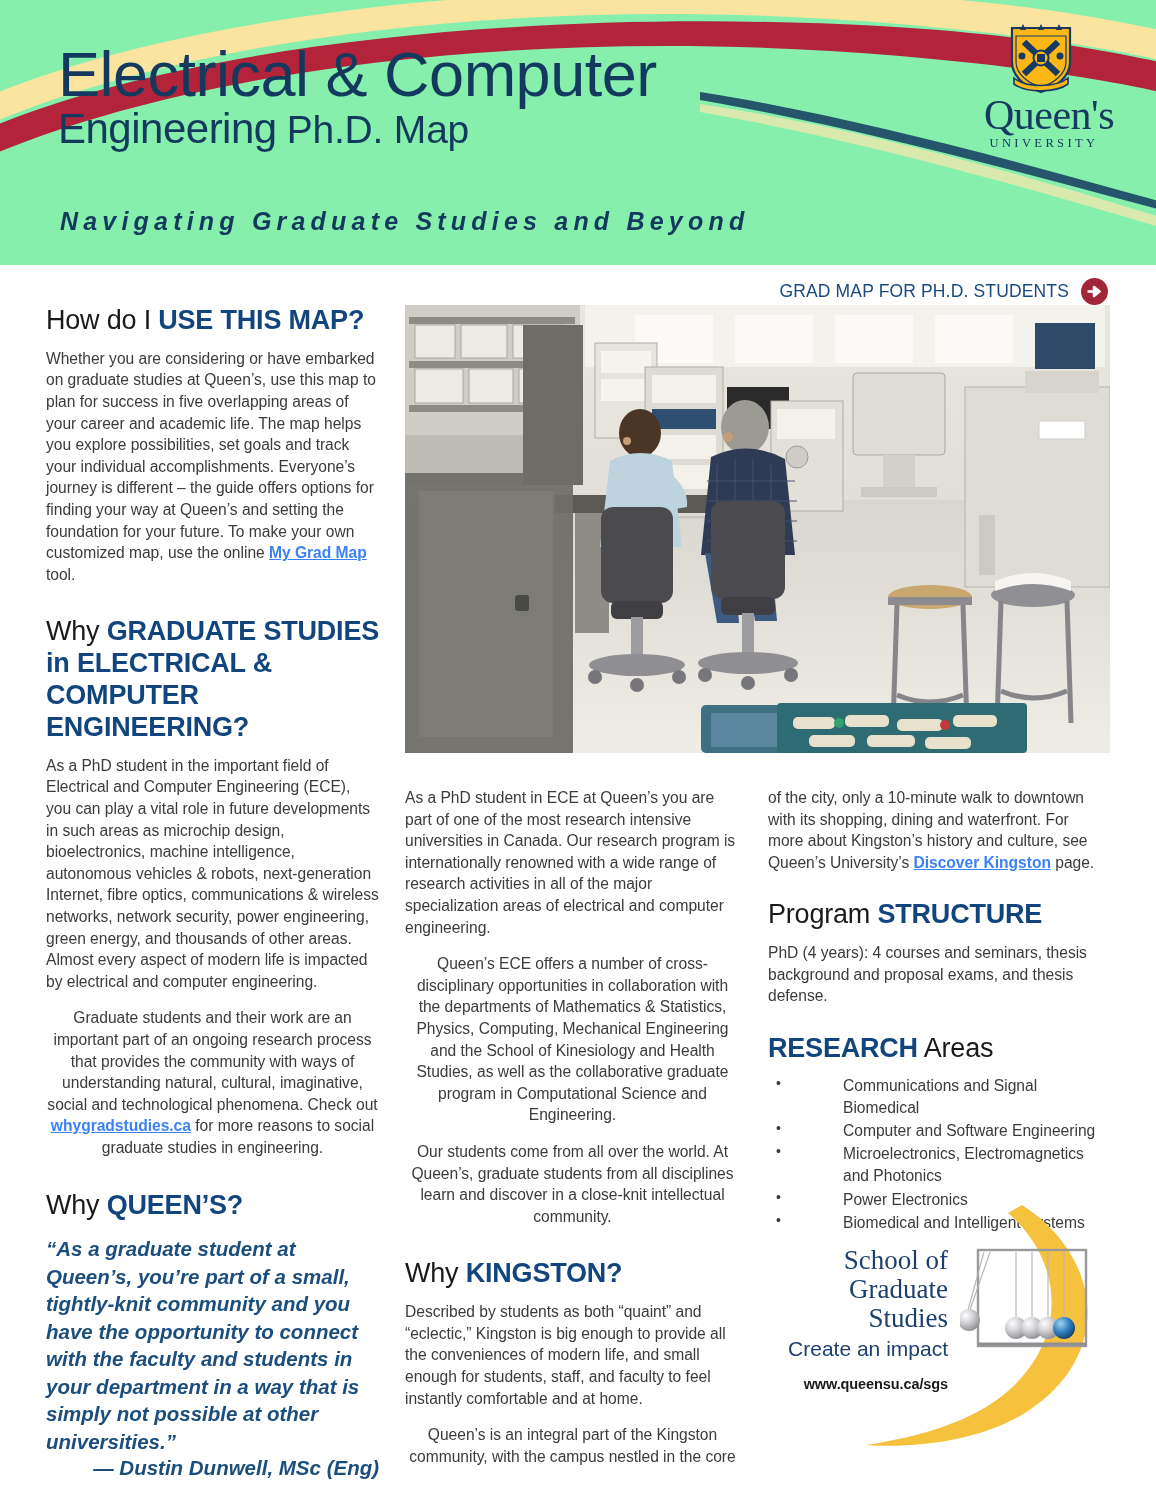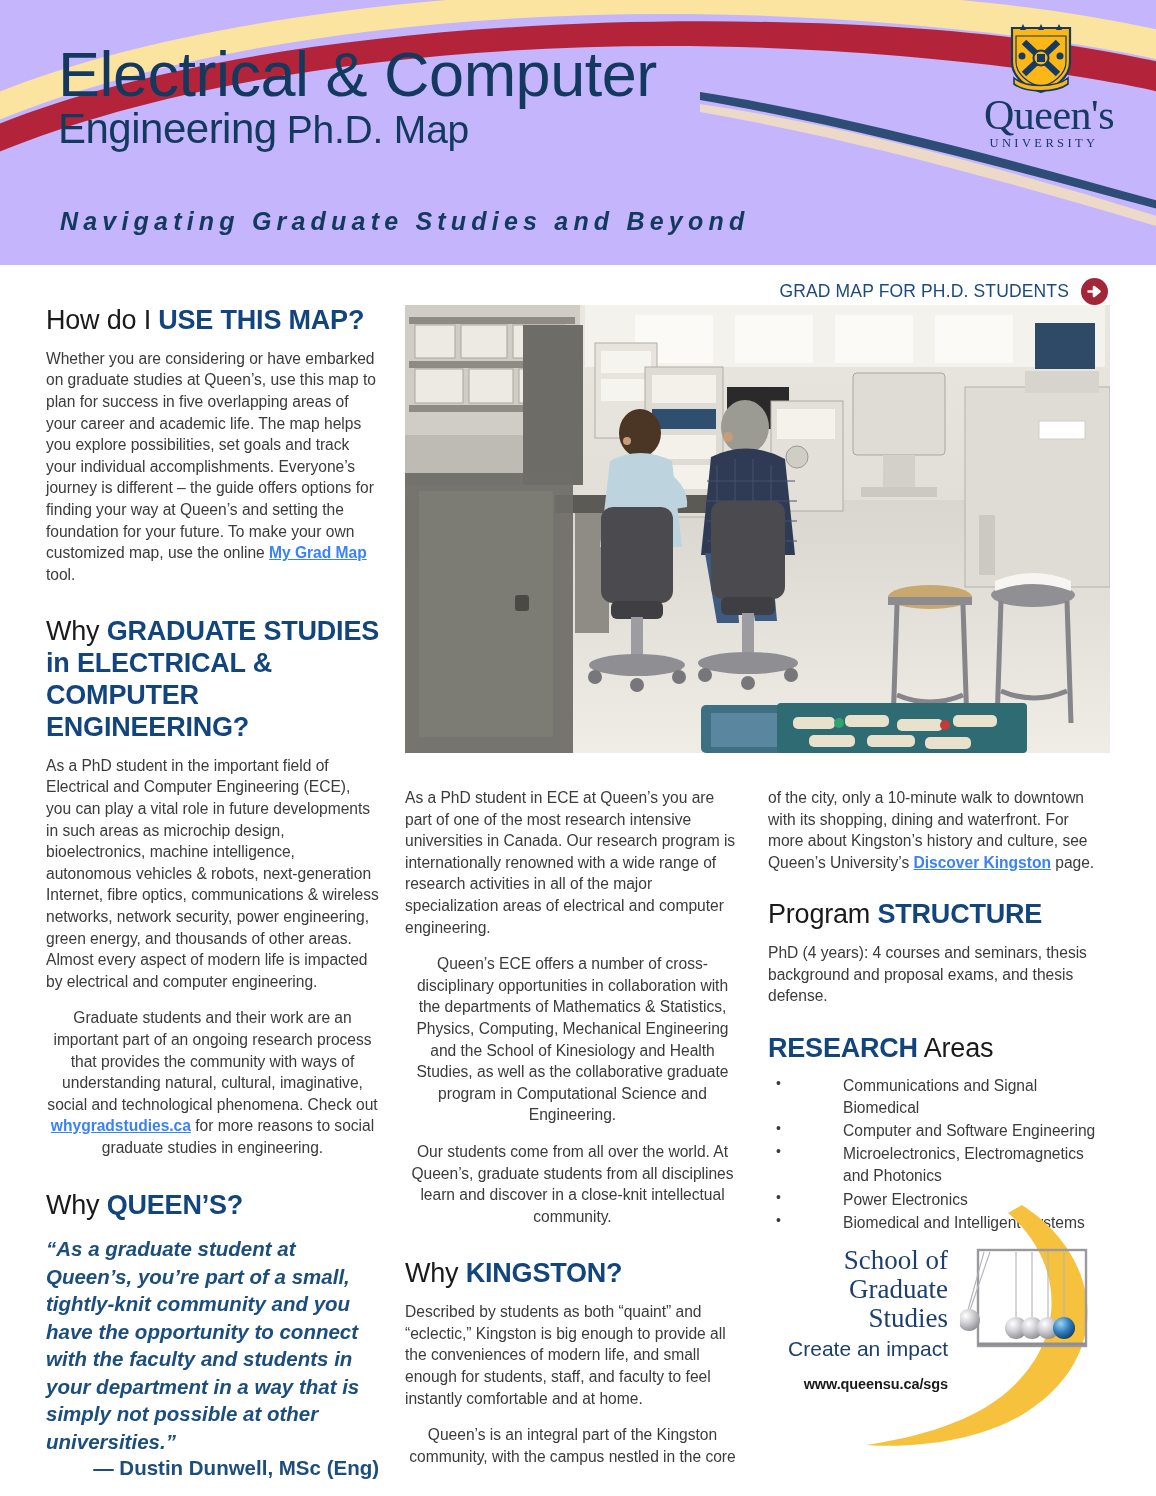--- a/index.html
+++ b/index.html
@@ -8,21 +8,21 @@
     background: #ffffff;
     font-family: "Liberation Sans", sans-serif;
     overflow: hidden;
   }
   .page { position: relative; width: 1156px; height: 1496px; background: #fff; }
 
   
   .banner {
     position: absolute; left: 0; top: 0;
     width: 1156px; height: 265px;
-    background: #c4b5fd;
+    background: #86efac;
     overflow: hidden;
   }
   .banner-svg { position: absolute; left: 0; top: 0; width: 1156px; height: 265px; }
 
   .title-block { position: absolute; left: 58px; top: 42px; width: 900px; }
   .title-line1 {
     font-size: 63px; line-height: 1.03; font-weight: 400;
     color: #133a5e; letter-spacing: -0.5px; white-space: nowrap;
   }
   .title-line2 { white-space: nowrap; line-height: 1.03; }
@@ -92,21 +92,21 @@
   p.body + p.body { margin-top: 15px; text-align: center; }
   a.link {
     color: #3b82f6; font-weight: 700; text-decoration: underline;
   }
 
   .quote {
     font-size: 20.5px; line-height: 1.34; font-style: italic;
     font-weight: 600; color: #1c4e7d; margin-top: 14px;
   }
   .quote-attr {
-    font-size: 20.5px; font-weight: 600;
+    font-size: 20.5px; font-style: italic; font-weight: 600;
     color: #1c4e7d; text-align: right; margin-top: 1px;
   }
 
   ul.research { margin-top: 10px; list-style: none; }
   ul.research li {
     position: relative; font-size: 15.6px; line-height: 1.42;
     color: #3b3b3b; padding-left: 75px; margin-bottom: 1px;
   }
   ul.research li::before {
     content: "•"; position: absolute; left: 8px; top: -1px;

